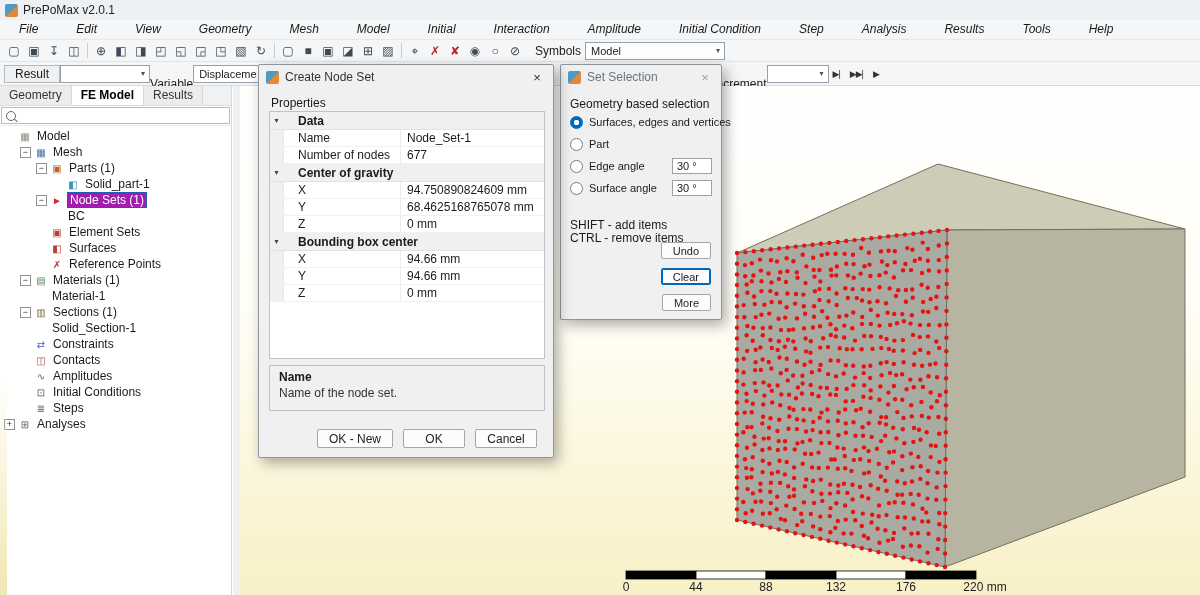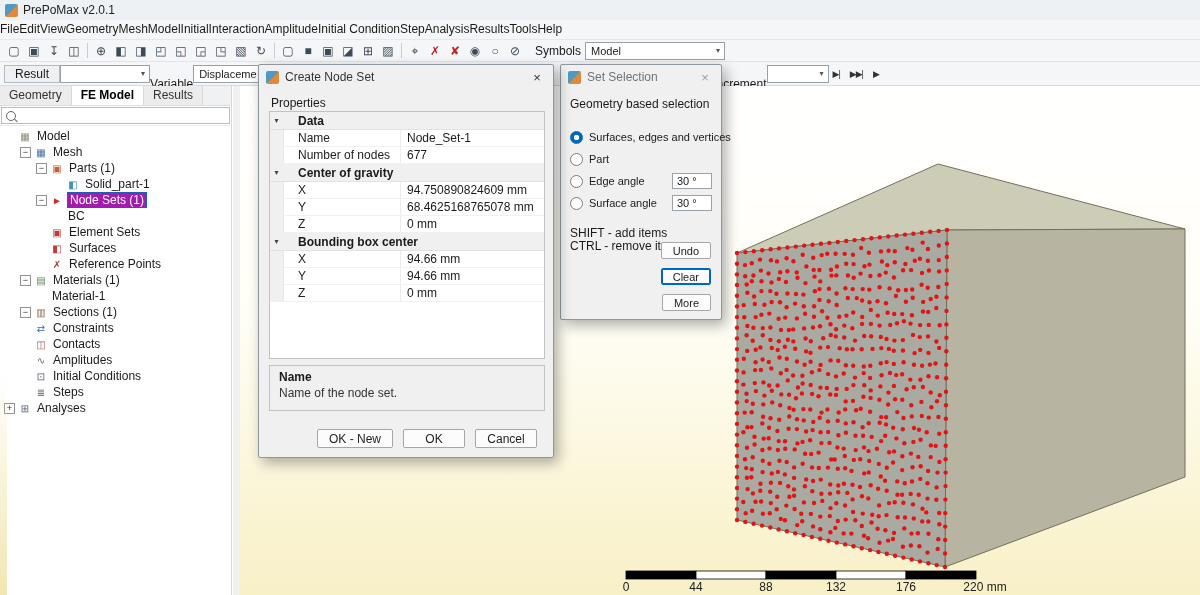--- a/index.html
+++ b/index.html
@@ -3,21 +3,21 @@
 <meta charset="utf-8">
 <style>
   html,body{margin:0;padding:0;}
   .app{position:relative;width:1200px;height:595px;background:#fff;font-family:"Liberation Sans",sans-serif;font-size:12px;color:#1a1a1a;overflow:hidden;}
 
   .titlebar{position:absolute;left:0;top:0;width:100%;height:20px;background:#eef1f4;display:flex;align-items:center;padding-left:5px;box-sizing:border-box;}
   .app-icon{width:13px;height:13px;border-radius:2px;background:linear-gradient(135deg,#4d9bc4 0 50%,#e0893c 50% 100%);margin-right:5px;flex:none;}
   .title-text{font-size:12px;color:#222;}
 
   .menubar{position:absolute;left:0;top:20px;width:100%;height:20px;background:#f5f6f7;display:flex;align-items:center;border-bottom:1px solid #e8e8e8;box-sizing:border-box;}
-  .menu-item{padding:0 0;line-height:19px;white-space:nowrap;}
+  .menu-item{padding:0 19px;line-height:19px;white-space:nowrap;font-style:italic;}
 
   .toolbar1{position:absolute;left:0;top:40px;width:100%;height:22px;background:#f5f6f7;display:flex;align-items:center;padding-left:4px;border-bottom:1px solid #e4e4e4;box-sizing:border-box;}
   #tb1-icons{display:flex;align-items:center;}
   .tb-btn{width:20px;height:20px;display:flex;align-items:center;justify-content:center;font-size:12px;color:#3d4a57;flex:none;}
   .tb-sep{width:1px;height:15px;background:#c8cdd2;margin:0 3px;flex:none;}
   .tb-label{margin:0 4px 0 10px;white-space:nowrap;}
   .combo{display:flex;align-items:center;justify-content:space-between;background:#fff;border:1px solid #99a1a8;height:18px;padding:0 4px 0 5px;font-size:11px;color:#222;box-sizing:border-box;flex:none;overflow:hidden;}
   .combo .arrow{font-size:8px;color:#555;margin-left:4px;flex:none;}
   .symbols-combo{width:140px;}
 
@@ -76,27 +76,27 @@
   .desc{position:absolute;left:10px;top:300px;width:276px;height:46px;border:1px solid #c2c2c2;background:#f0f0f0;padding:4px 9px;box-sizing:border-box;}
   .desc-title{font-weight:bold;}
   .desc-text{margin-top:2px;color:#333;}
 
   .dlg1-buttons{position:absolute;left:0;top:364px;right:16px;display:flex;justify-content:flex-end;gap:10px;}
   .btn{min-width:62px;height:19px;background:#fcfcfc;border:1px solid #a6a6a6;border-radius:2px;display:flex;align-items:center;justify-content:center;color:#222;font-size:12px;box-sizing:border-box;padding:0 11px;}
   .btn.small{min-width:47px;height:17px;font-size:11px;}
   .btn.focused{border-color:#0067c0;box-shadow:inset 0 0 0 1px #0067c0;}
 
   .sel-header{margin:8px 0 0 9px;}
-  #radio-list{margin-top:15px;}
+  #radio-list{margin-top:0;}
   .radio-row{display:flex;align-items:center;height:22px;padding-left:9px;position:relative;}
   .radio{flex:none;width:13px;height:13px;border:1px solid #7d7d7d;border-radius:50%;background:#fff;margin-right:6px;box-sizing:border-box;}
   .radio.checked{border:1px solid #0067c0;background:radial-gradient(circle,#fff 0 2.5px,#0067c0 3px);}
   .radio-label{white-space:nowrap;font-size:11px;}
   .angle-box{position:absolute;right:9px;top:3px;width:40px;height:16px;background:#fff;border:1px solid #9aa1a7;font-size:11px;padding:1px 0 0 4px;box-sizing:border-box;}
-  .hints{margin:13px 0 0 9px;line-height:13px;}
+  .hints{margin:20px 0 0 9px;line-height:13px;}
   .sel-buttons{position:absolute;right:10px;top:177px;display:flex;flex-direction:column;align-items:flex-end;gap:9px;}
 </style>
 </head>
 <body>
 
 <div class="app">
 
   <div class="titlebar">
     <span class="app-icon"></span>
     <span class="title-text">PrePoMax v2.0.1</span>
@@ -258,20 +258,25 @@
         <div class="tree-row">
           <span class="indent" style="width: 36px;"></span>
           <span class="exp-spacer"></span>
           <span class="tree-label">Material-1</span>
         </div>
         <div class="tree-row">
           <span class="indent" style="width: 20px;"></span>
           <span class="expander">−</span>
           <span class="tree-icon" style="color: rgb(138, 111, 79);">▥</span>
           <span class="tree-label">Sections (1)</span>
+        </div>
+        <div class="tree-row">
+          <span class="indent" style="width: 36px;"></span>
+          <span class="exp-spacer"></span>
+          <span class="tree-label">Solid_Section-1</span>
         </div>
         <div class="tree-row">
           <span class="indent" style="width: 20px;"></span>
           <span class="exp-spacer"></span>
           <span class="tree-icon" style="color: rgb(59, 102, 196);">⇄</span>
           <span class="tree-label">Constraints</span>
         </div>
         <div class="tree-row">
           <span class="indent" style="width: 20px;"></span>
           <span class="exp-spacer"></span>

